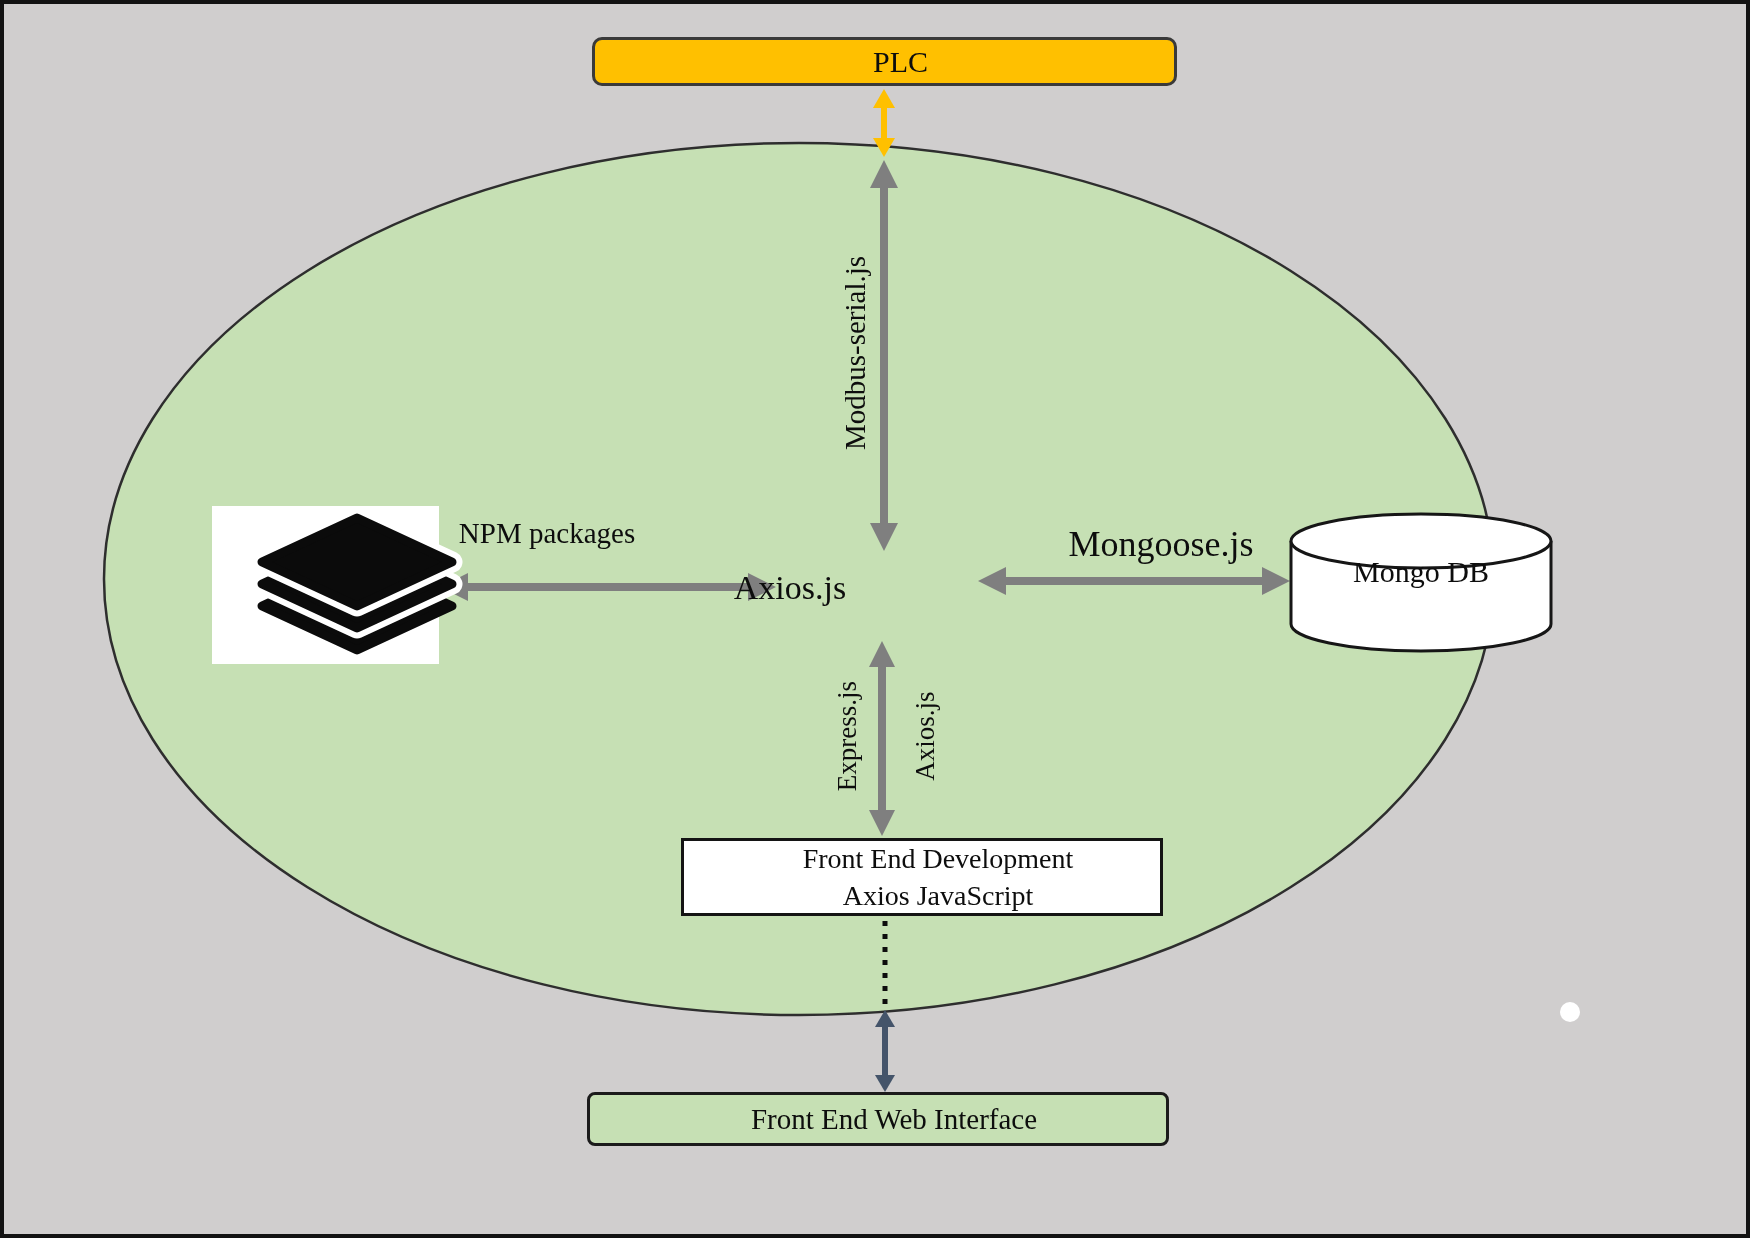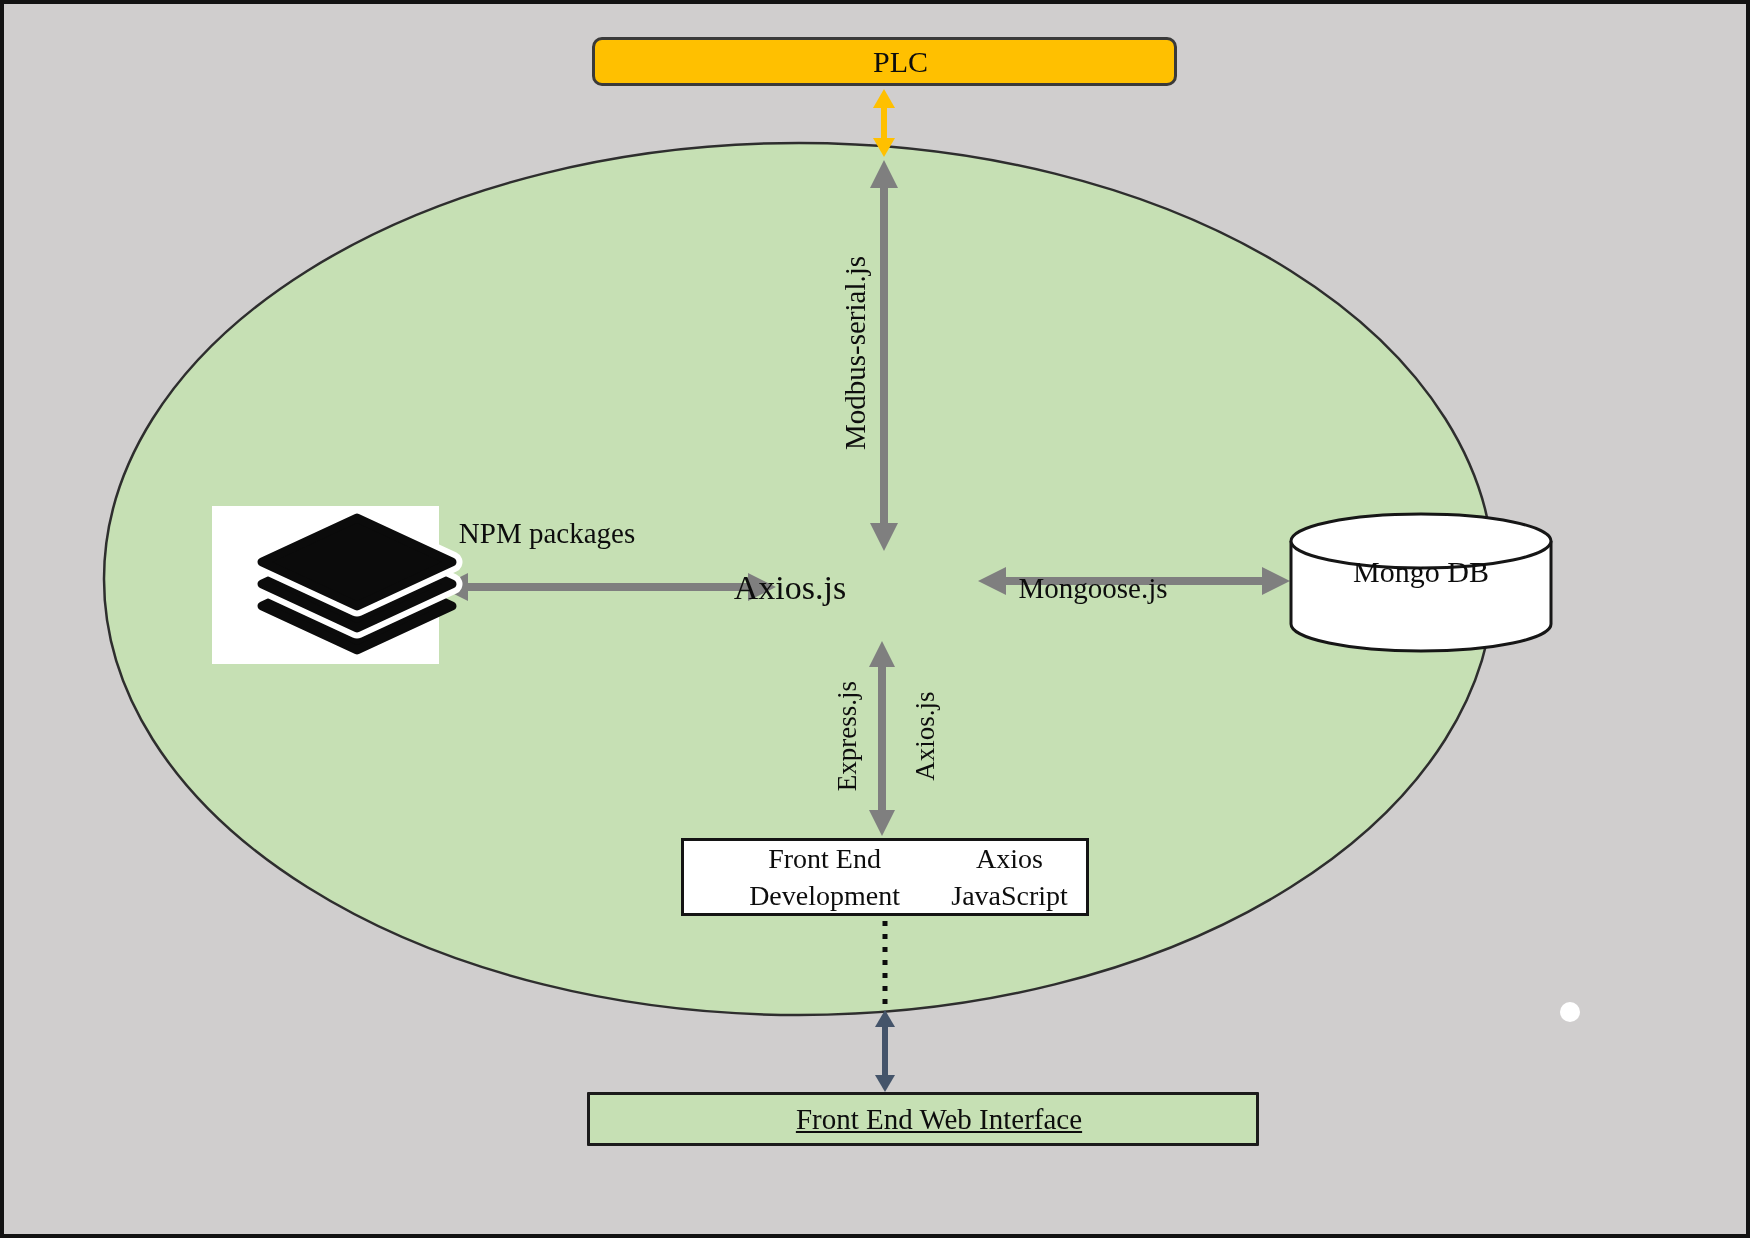--- a/index.html
+++ b/index.html
@@ -22,39 +22,38 @@
     font-size:30px;
   }
   .label-float{
     position:absolute;white-space:nowrap;
     transform:translate(-50%,-50%);
   }
   .rot{transform:translate(-50%,-50%) rotate(-90deg);}
   .label-modbus{left:851px;top:349px;font-size:29px;}
   .label-npm{left:543px;top:529px;font-size:29px;}
   .label-nodejs{left:786px;top:584px;font-size:34px;}
-  .label-mongoose{left:1089px;top:540px;font-size:29px;margin-top:44px;}
+  .label-mongoose{left:1157px;top:540px;font-size:36px;}
   .label-mongo{left:1417px;top:568px;font-size:30px;}
   .label-express{left:843px;top:732px;font-size:27px;}
   .label-axios{left:921px;top:732px;font-size:27px;}
   .npm-img{
     left:208px;top:502px;width:227px;height:158px;
     background:#ffffff;
   }
   .box-frontend{
-    left:677px;top:834px;width:408px;height:78px;
+    left:677px;top:834px;width:482px;height:78px;
     border:3px solid #141414;
     font-size:28px;line-height:37px;
-    flex-direction:row;
+    flex-direction:column;
   }
   .box-webif{
-    left:583px;top:1088px;width:672px;height:54px;
-    border:3px solid #1b1b1b;border-radius:1px;
+    left:583px;top:1088px;width:582px;height:54px;
+    border:3px solid #1b1b1b;border-radius:8px;
     font-size:29px;
-    text-decoration:underline;
   }
 </style>
 </head>
 <body>
 
 <div class="canvas">
 
   <svg class="layer" width="1750" height="1238" viewBox="0 0 1750 1238">
 
     <ellipse cx="795" cy="575" rx="695" ry="436" stroke="#2e2e2e" stroke-width="2.5" fill="#c6e0b4"></ellipse>

